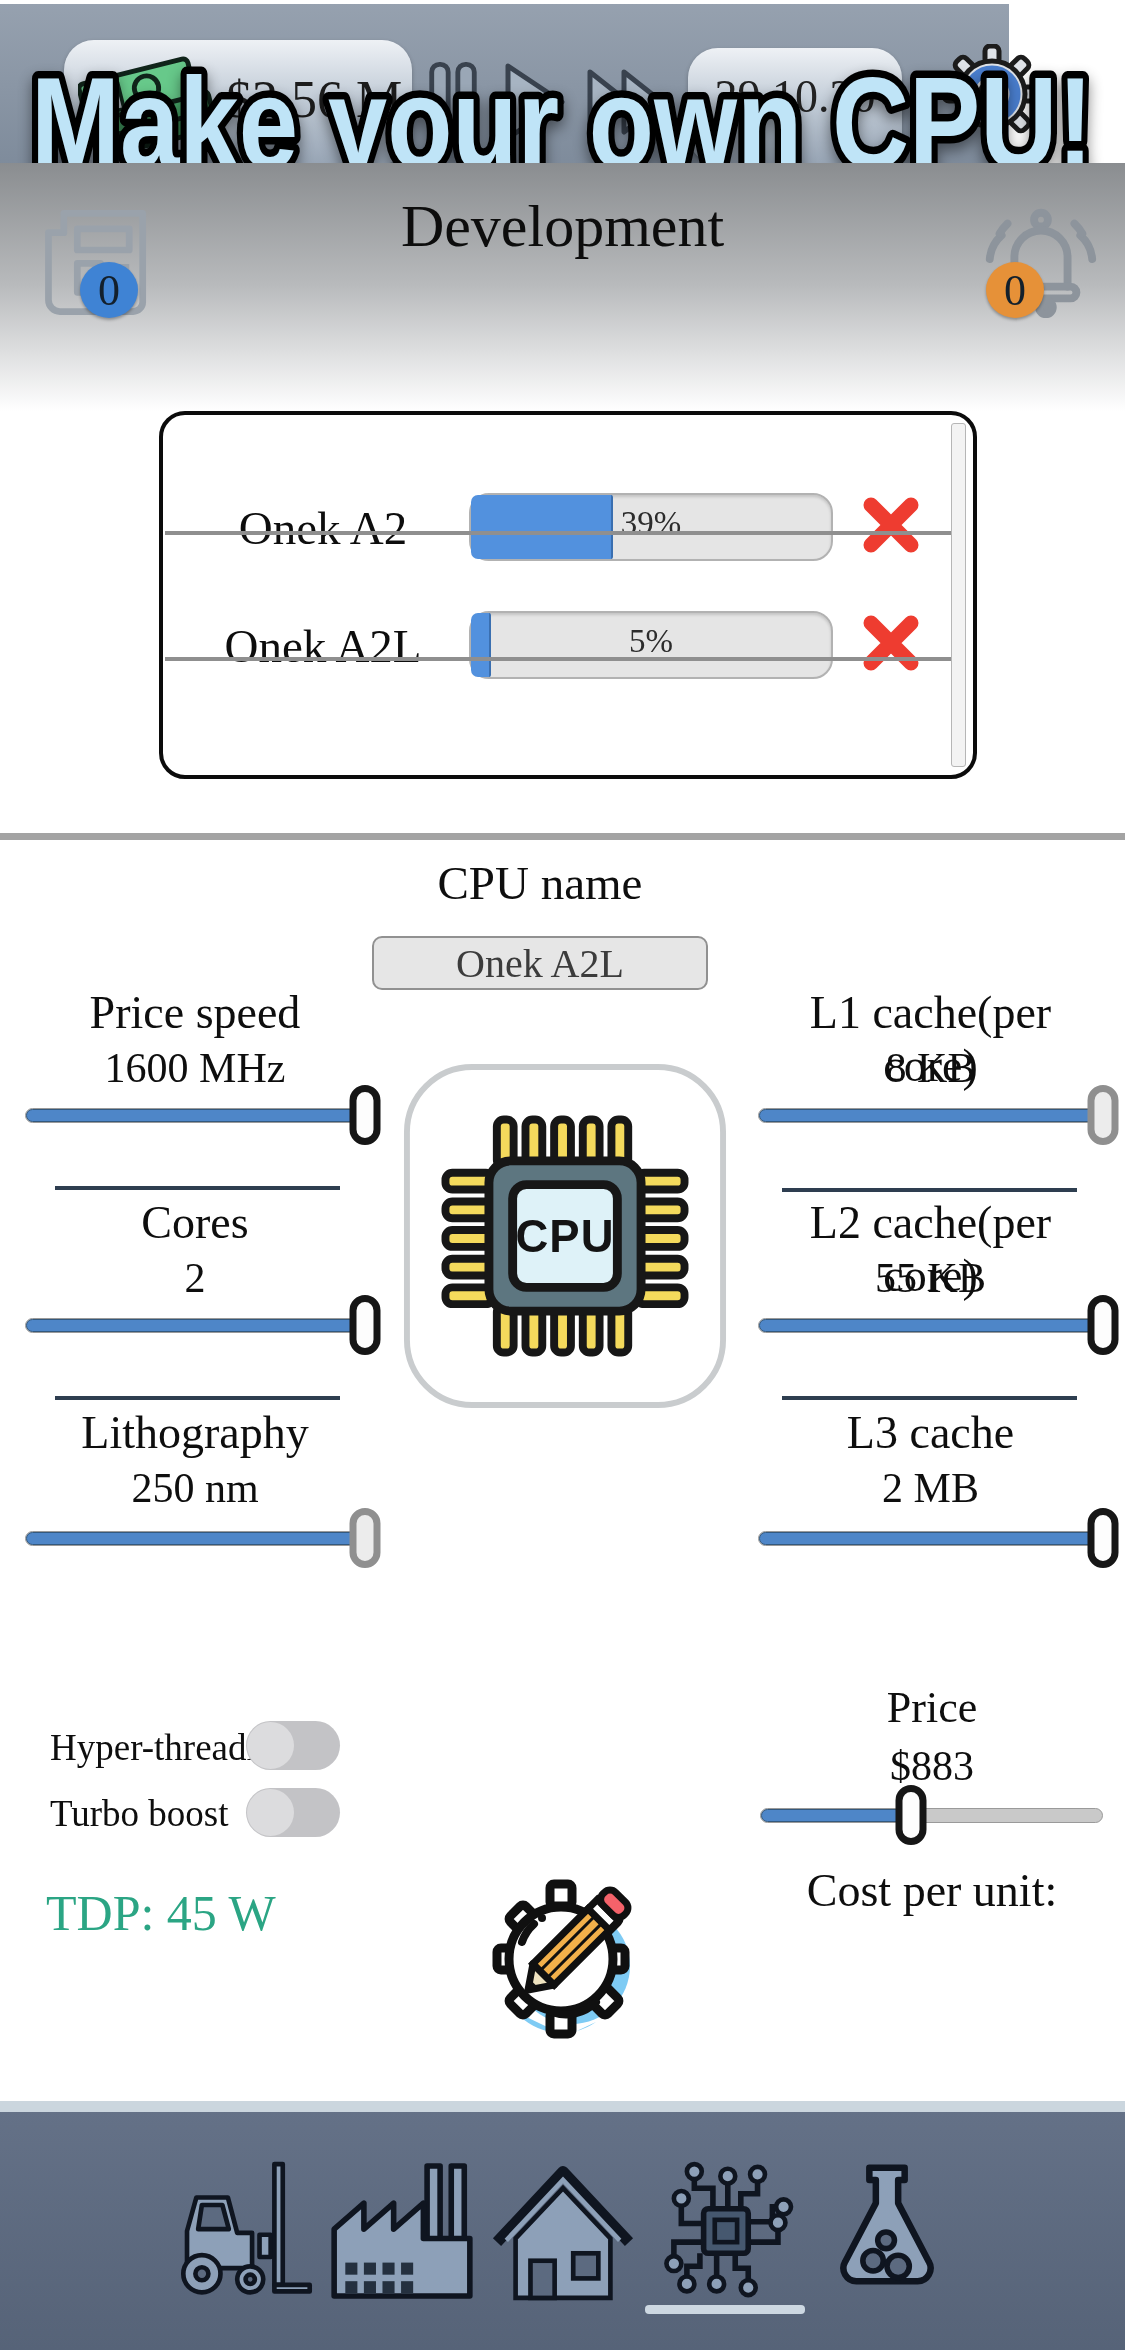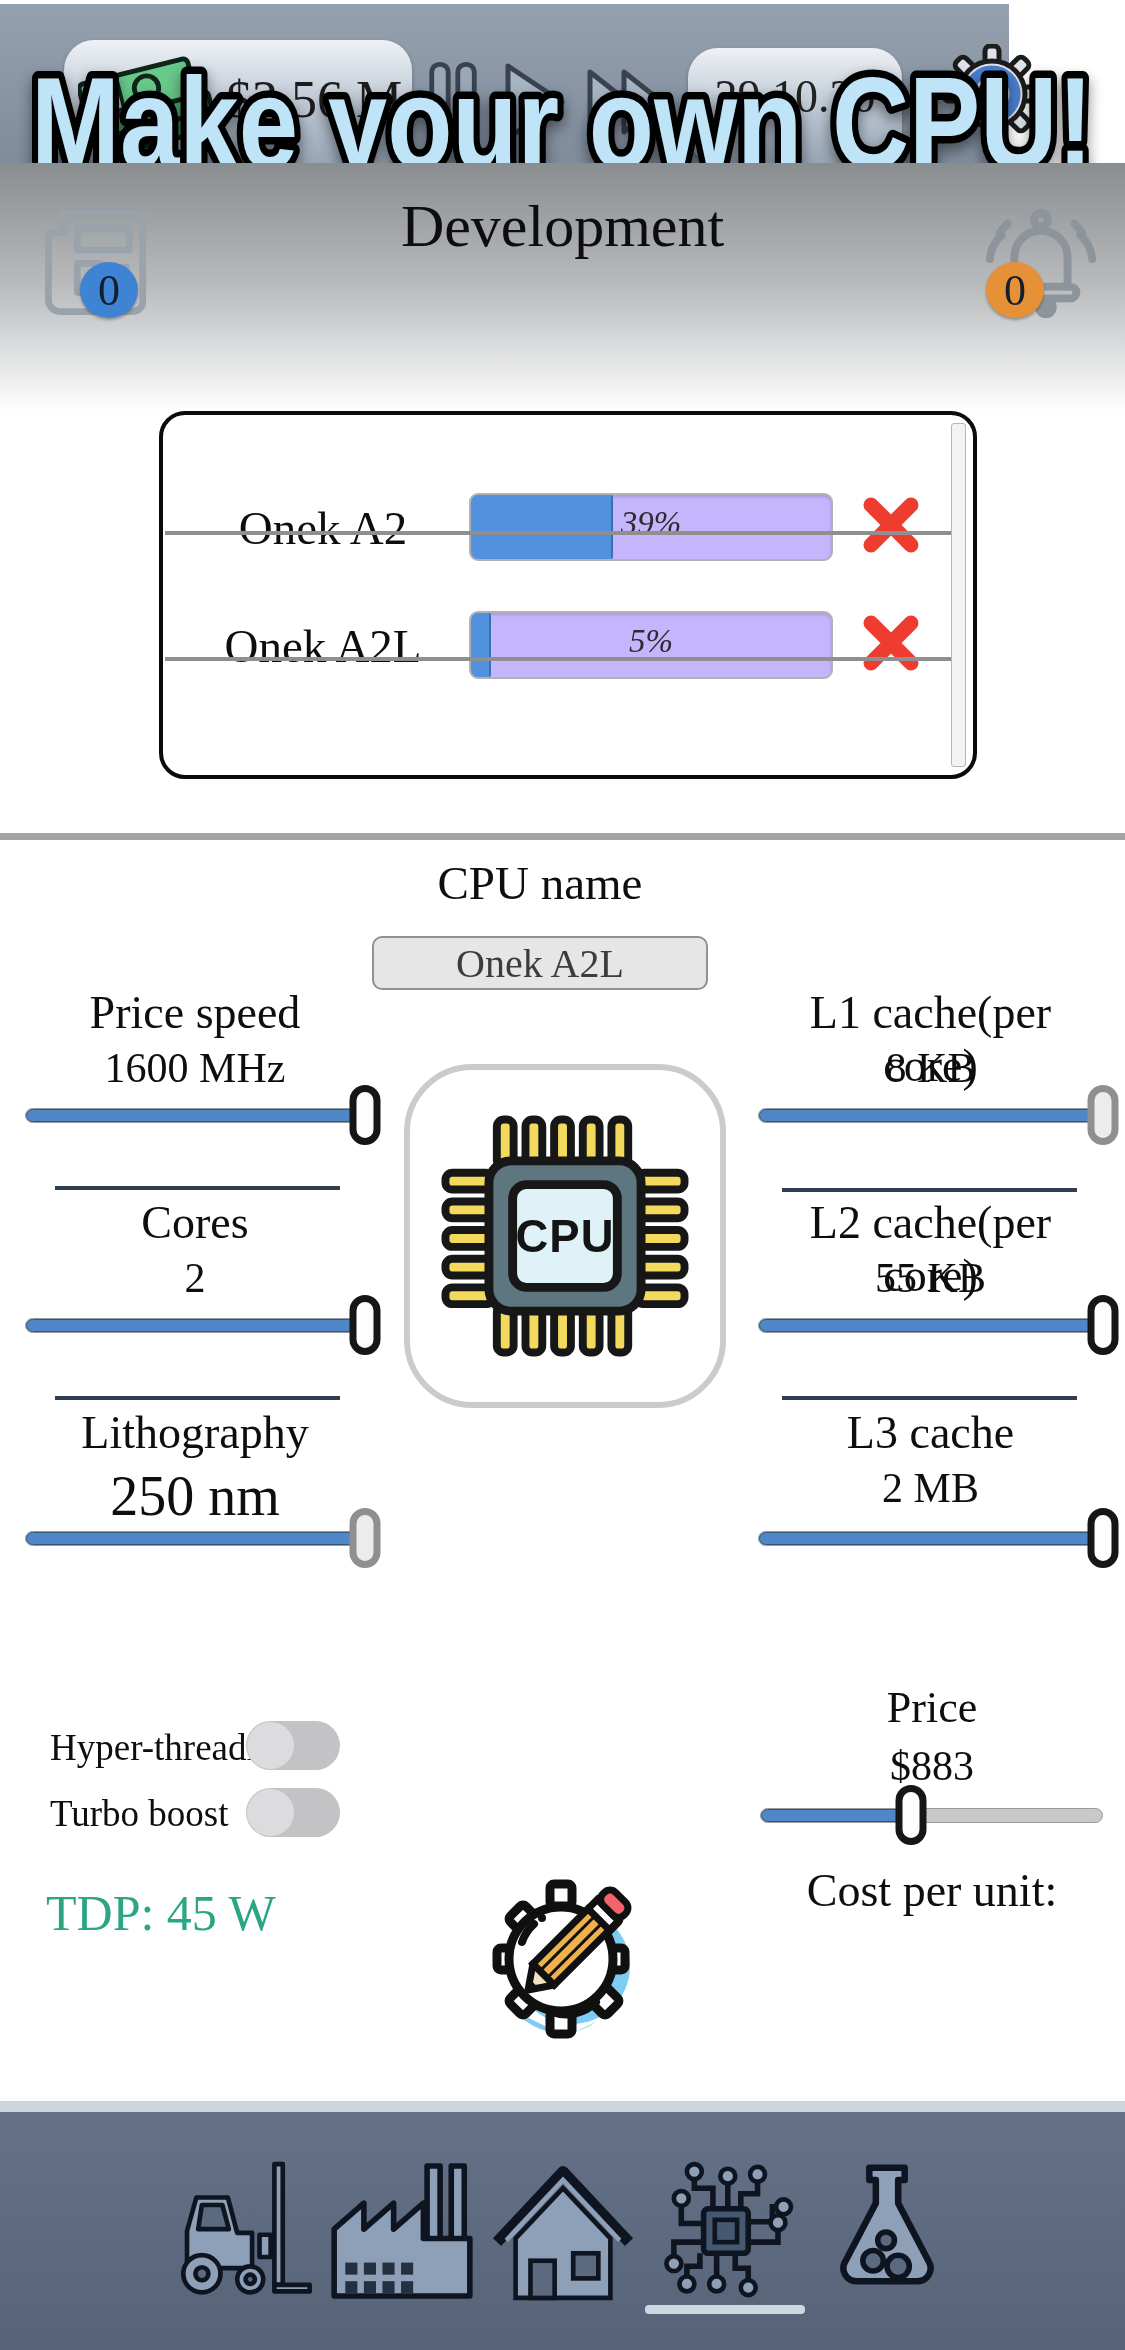--- a/index.html
+++ b/index.html
@@ -32,22 +32,22 @@
   .badge{position:absolute;width:58px;height:56px;border-radius:50%;
          display:flex;align-items:center;justify-content:center;
          font-size:44px;color:#13202c;box-shadow:0 2px 3px rgba(0,0,0,.3);}
   #news-badge{left:80px;top:262px;background:#3f83d4;}
   #notif-badge{left:986px;top:262px;background:#e69138;}
 
   
   #projects-panel{position:absolute;left:159px;top:388px;width:810px;height:360px;
                   background:#fff;border:4px solid #0b0b0b;border-radius:26px;margin-top:23px;}
   .proj-name{position:absolute;left:20px;width:280px;font-size:47px;color:#0d0d0d;text-align:center;}
-  .progress{position:absolute;left:306px;width:360px;height:64px;background:#c4b5fd;
-            border:2px solid #b2b2b2;border-radius:9px;box-shadow:inset 0 2px 3px rgba(0,0,0,.15);font-style:italic;}
+  .progress{position:absolute;left:306px;width:360px;height:64px;background:#e5e5e5;
+            border:2px solid #b2b2b2;border-radius:20px;box-shadow:inset 0 2px 3px rgba(0,0,0,.15);}
   .progress .fill{position:absolute;left:0;top:0;bottom:0;background:#5291de;
                   border-radius:7px 2px 2px 7px;border-right:2px solid #3a6fb0;}
   .progress .plabel{position:absolute;left:0;right:0;top:10px;text-align:center;
                     font-size:33px;color:#2c2c2c;}
   .row-divider{position:absolute;left:2px;right:22px;height:4px;background:#8f8f8f;}
   #panel-scrollbar{position:absolute;right:7px;top:8px;bottom:8px;width:13px;
                    background:#f3f3f3;border:1px solid #b6b6b6;border-radius:3px;}
   .x-btn{position:absolute;width:64px;height:64px;cursor:pointer;}
 
   #main-divider{position:absolute;left:0;top:833px;width:1125px;height:7px;background:#a3a3a3;}
@@ -217,21 +217,21 @@
   <div class="lbl center" style="left:25px;top:1254px;width:340px;font-size:42px">2</div>
   <div class="slider" style="left:25px;top:1294px;width:340px">
     <div class="track">
         <div class="fill" style="width: 100%;"></div>
       </div>
     <div class="thumb" style="left: 100%;"></div>
   </div>
   <div class="group-divider" style="left:55px;top:1396px;width:285px"></div>
 
   <div class="lbl center" style="left:25px;top:1406px;width:340px;font-size:46px">Lithography</div>
-  <div class="lbl center" style="left:25px;top:1464px;width:340px;font-size:56px">250 nm</div>
+  <div class="lbl center" style="left:25px;top:1464px;width:340px;font-size:42px">250 nm</div>
   <div class="slider" style="left:25px;top:1507px;width:340px">
     <div class="track">
         <div class="fill" style="width: 100%;"></div>
       </div>
     <div class="thumb grey" style="left: 100%;"></div>
   </div>
 
   <div class="lbl center" style="left:758px;top:986px;width:345px;font-size:46px">L1 cache(per core)</div>
   <div class="lbl center" style="left:758px;top:1044px;width:345px;font-size:42px">8 KB</div>
   <div class="slider" style="left:758px;top:1084px;width:345px">

